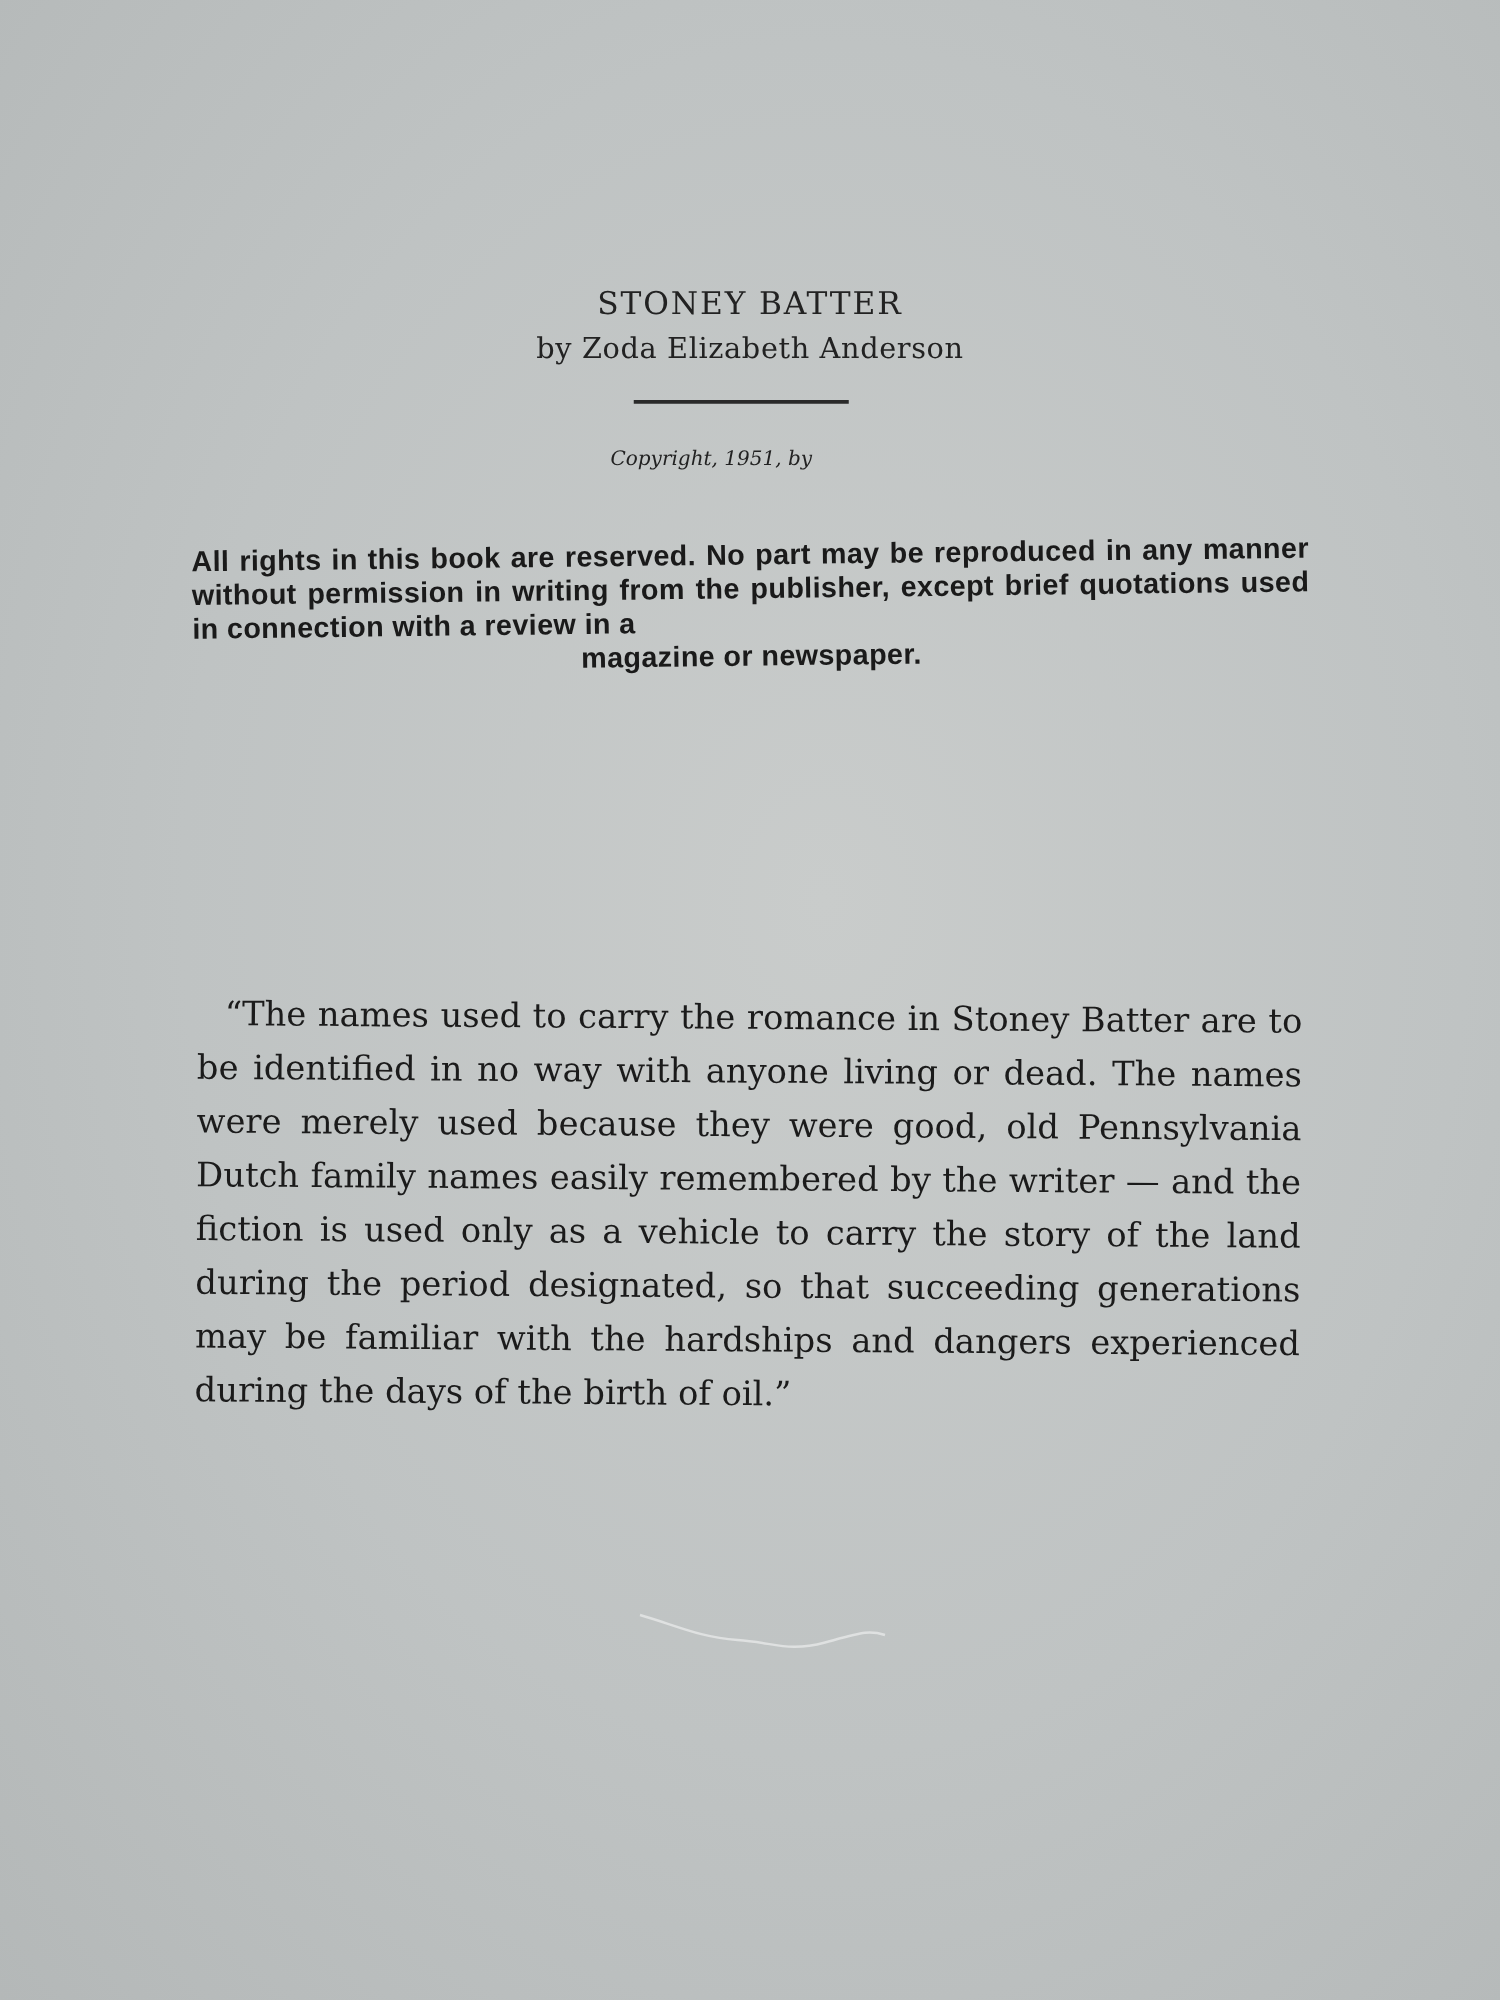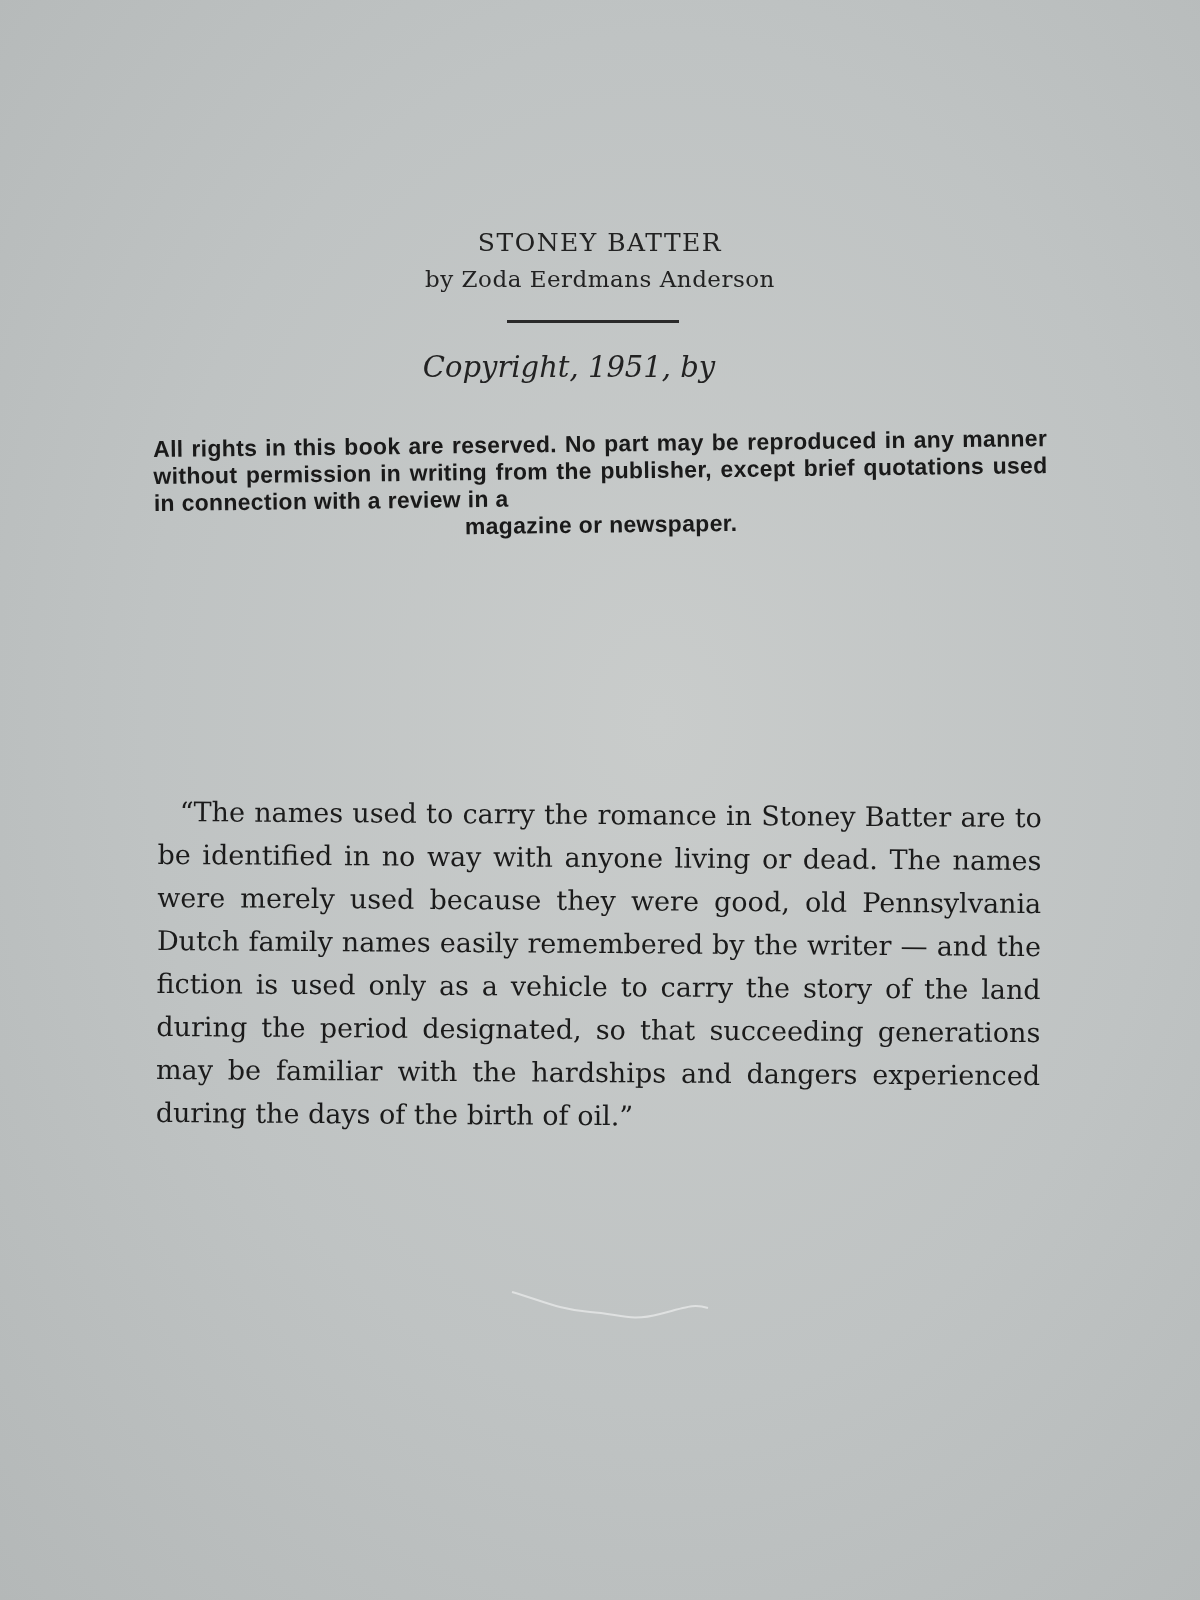--- a/index.html
+++ b/index.html
@@ -18,21 +18,21 @@
   .author {
     position: absolute; top: 266px; left: 0; width: 1200px;
     text-align: center; font-size: 23px; letter-spacing: 0.5px; color: #222;
   }
   .rule {
     position: absolute; top: 320px; left: 507px; width: 172px; height: 3px;
     background: #2a2a2a;
   }
   .copyright {
     position: absolute; top: 350px; left: 0; width: 1138px;
-    text-align: center; font-style: italic; font-size: 29px; line-height: 34px; color: #222;
+    text-align: center; font-style: italic; font-size: 16px; line-height: 34px; color: #222;
   }
   .rights {
     position: absolute; top: 436px; left: 153px; width: 894px;
     font-family: "Liberation Sans", sans-serif;
     font-size: 23px; line-height: 27px; text-align: justify; letter-spacing: 0.3px;
     transform: rotate(-0.7deg); transform-origin: left top;
     color: #1a1a1a; font-weight: bold;
   }
   .rights .last { display: block; text-align: center; }
   .quote {
@@ -43,21 +43,21 @@
   }
   .crease {
     position: absolute; top: 1290px; left: 510px; width: 200px; height: 40px;
   }
 </style>
 </head>
 <body>
 
 <div class="page">
   <div class="title">STONEY BATTER</div>
-  <div class="author">by Zoda Eerdmans Anderson</div>
+  <div class="author">by Zoda Elizabeth Anderson</div>
   <div class="rule"></div>
   <div class="copyright">
     <div>Copyright, 1951, by</div>
   </div>
   <div class="rights">
     <span>All rights in this book are reserved. No part may be reproduced in any manner without permission in writing from the publisher, except brief quotations used in connection with a review in a</span>
     <span class="last">magazine or newspaper.</span>
   </div>
   <div class="quote">“The names used to carry the romance in Stoney Batter are to be identified in no way with anyone living or dead. The names were merely used because they were good, old Pennsylvania Dutch family names easily remembered by the writer — and the fiction is used only as a vehicle to carry the story of the land during the period designated, so that succeeding generations may be familiar with the hardships and dangers experienced during the days of the birth of oil.”</div>
   <svg class="crease" viewBox="0 0 200 40">

